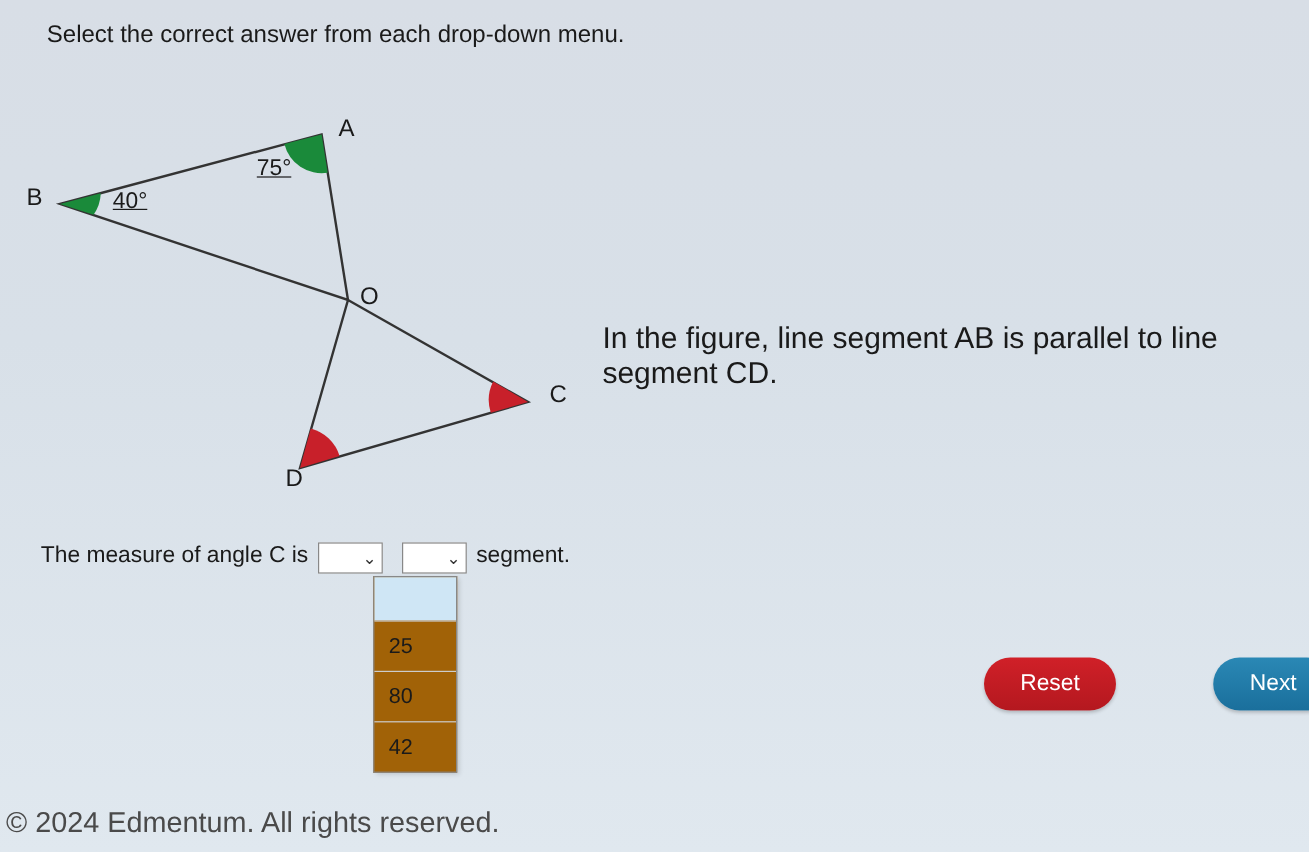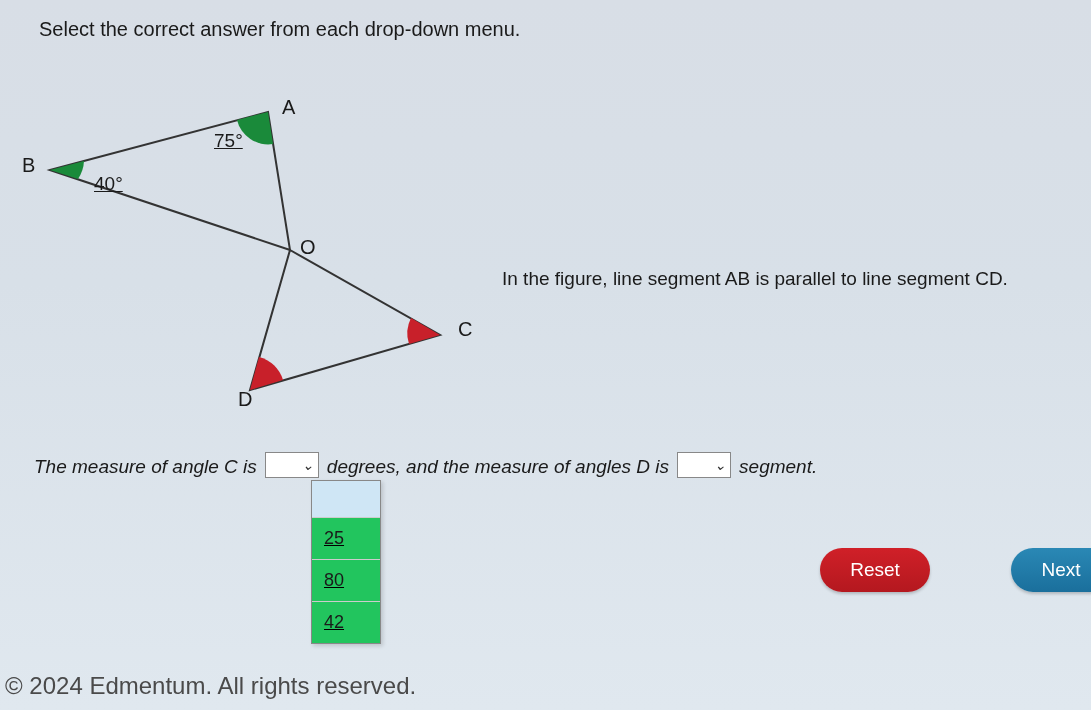--- a/index.html
+++ b/index.html
@@ -23,32 +23,31 @@
       position: absolute;
       top: 90px;
       left: 20px;
       width: 450px;
       height: 320px;
     }
     .figure-text {
       position: absolute;
       top: 268px;
       left: 502px;
-      font-size: 19px;
+      font-size: 25px;
       color: #1a1a1a;
     }
     .answer-row {
       position: absolute;
       top: 452px;
       left: 34px;
       display: flex;
-      align-items: flex-end;
+      align-items: flex-start;
       font-size: 19px;
       color: #1a1a1a;
-      font-style: italic;
     }
     .select-box {
       border: 1px solid #888;
       background: #fff;
       width: 54px;
       height: 26px;
       margin: 0 8px;
       display: inline-flex;
       align-items: center;
       justify-content: flex-end;
@@ -60,24 +59,23 @@
       content: "⌄";
       font-size: 14px;
       line-height: 8px;
       color: #333;
     }
     .dropdown {
       position: absolute;
       top: 480px;
       left: 311px;
       width: 70px;
-      background: #22c55e;
+      background: #a16207;
       border: 1px solid #888;
       box-shadow: 2px 2px 4px rgba(0,0,0,0.15);
-      text-decoration: underline;
     }
     .dropdown .opt {
       padding: 10px 12px;
       font-size: 18px;
       color: #1a1a1a;
       text-align: left;
       border-top: 1px solid #ccc;
     }
     .dropdown .opt.blank {
       background: #cfe6f5;
@@ -139,30 +137,29 @@
 
     <path d="M 420,245 L 391,228 A 34,34 0 0 0 389,254 Z" fill="#c8202a"></path>
 
     <path d="M 230,300 L 239,267 A 34,34 0 0 1 263,290 Z" fill="#c8202a"></path>
   </svg>
   <span class="label" style="top:64px; left:2px;">B</span>
   <span class="label" style="top:6px; left:262px;">A</span>
   <span class="label" style="top:146px; left:280px;">O</span>
   <span class="label" style="top:228px; left:438px;">C</span>
   <span class="label" style="top:298px; left:218px;">D</span>
-  <span class="label deg-label" style="top:67px; left:74px;margin-top:16px;">40°</span>
+  <span class="label deg-label" style="top:67px; left:74px;">40°</span>
   <span class="label deg-label" style="top:40px; left:194px;">75°</span>
 </div>
 
 <div class="figure-text">In the figure, line segment AB is parallel to line segment CD.</div>
 
 <div class="answer-row">
   <span>The measure of angle C is</span>
   <span class="select-box"></span>
-  <span>degrees, and the measure of angles D is</span>
   <span class="select-box"></span>
   <span>segment.</span>
 </div>
 
 <div class="dropdown">
   <div class="opt blank"></div>
   <div class="opt">25</div>
   <div class="opt">80</div>
   <div class="opt">42</div>
 </div>

